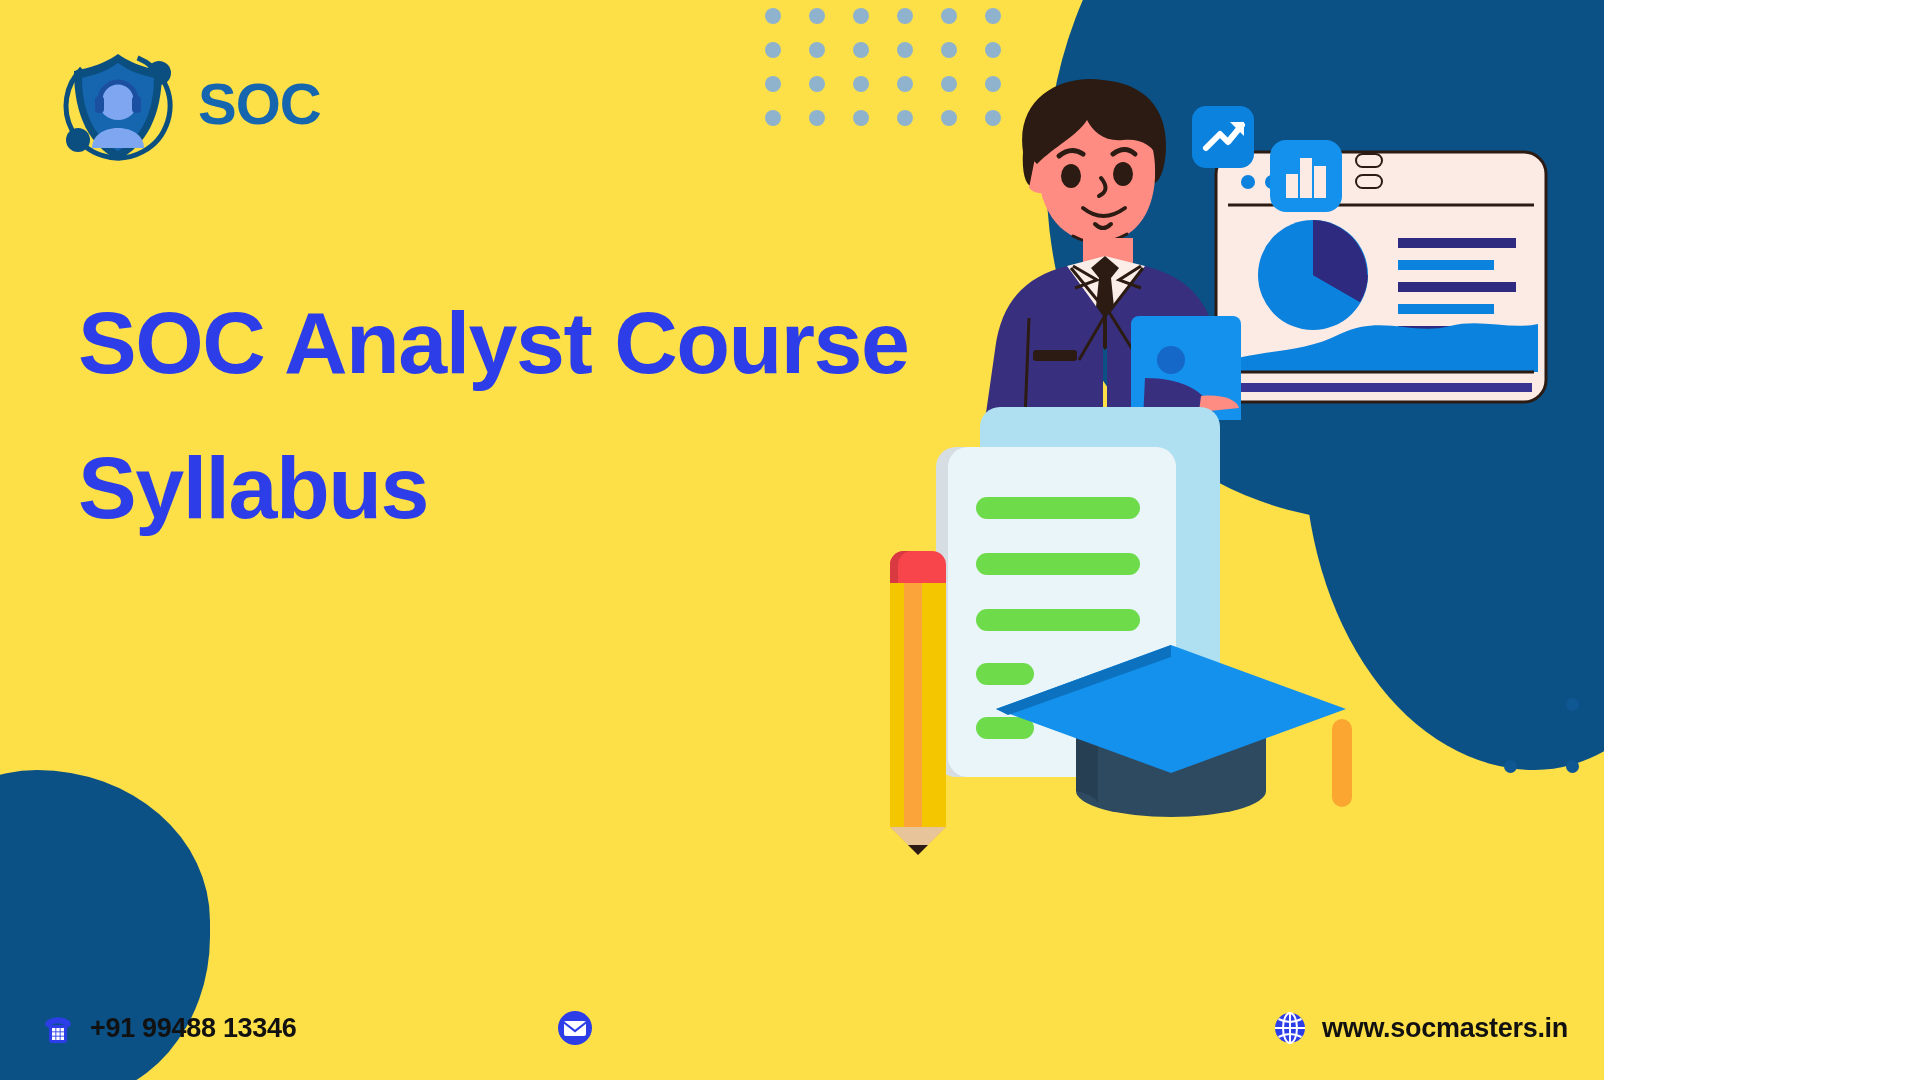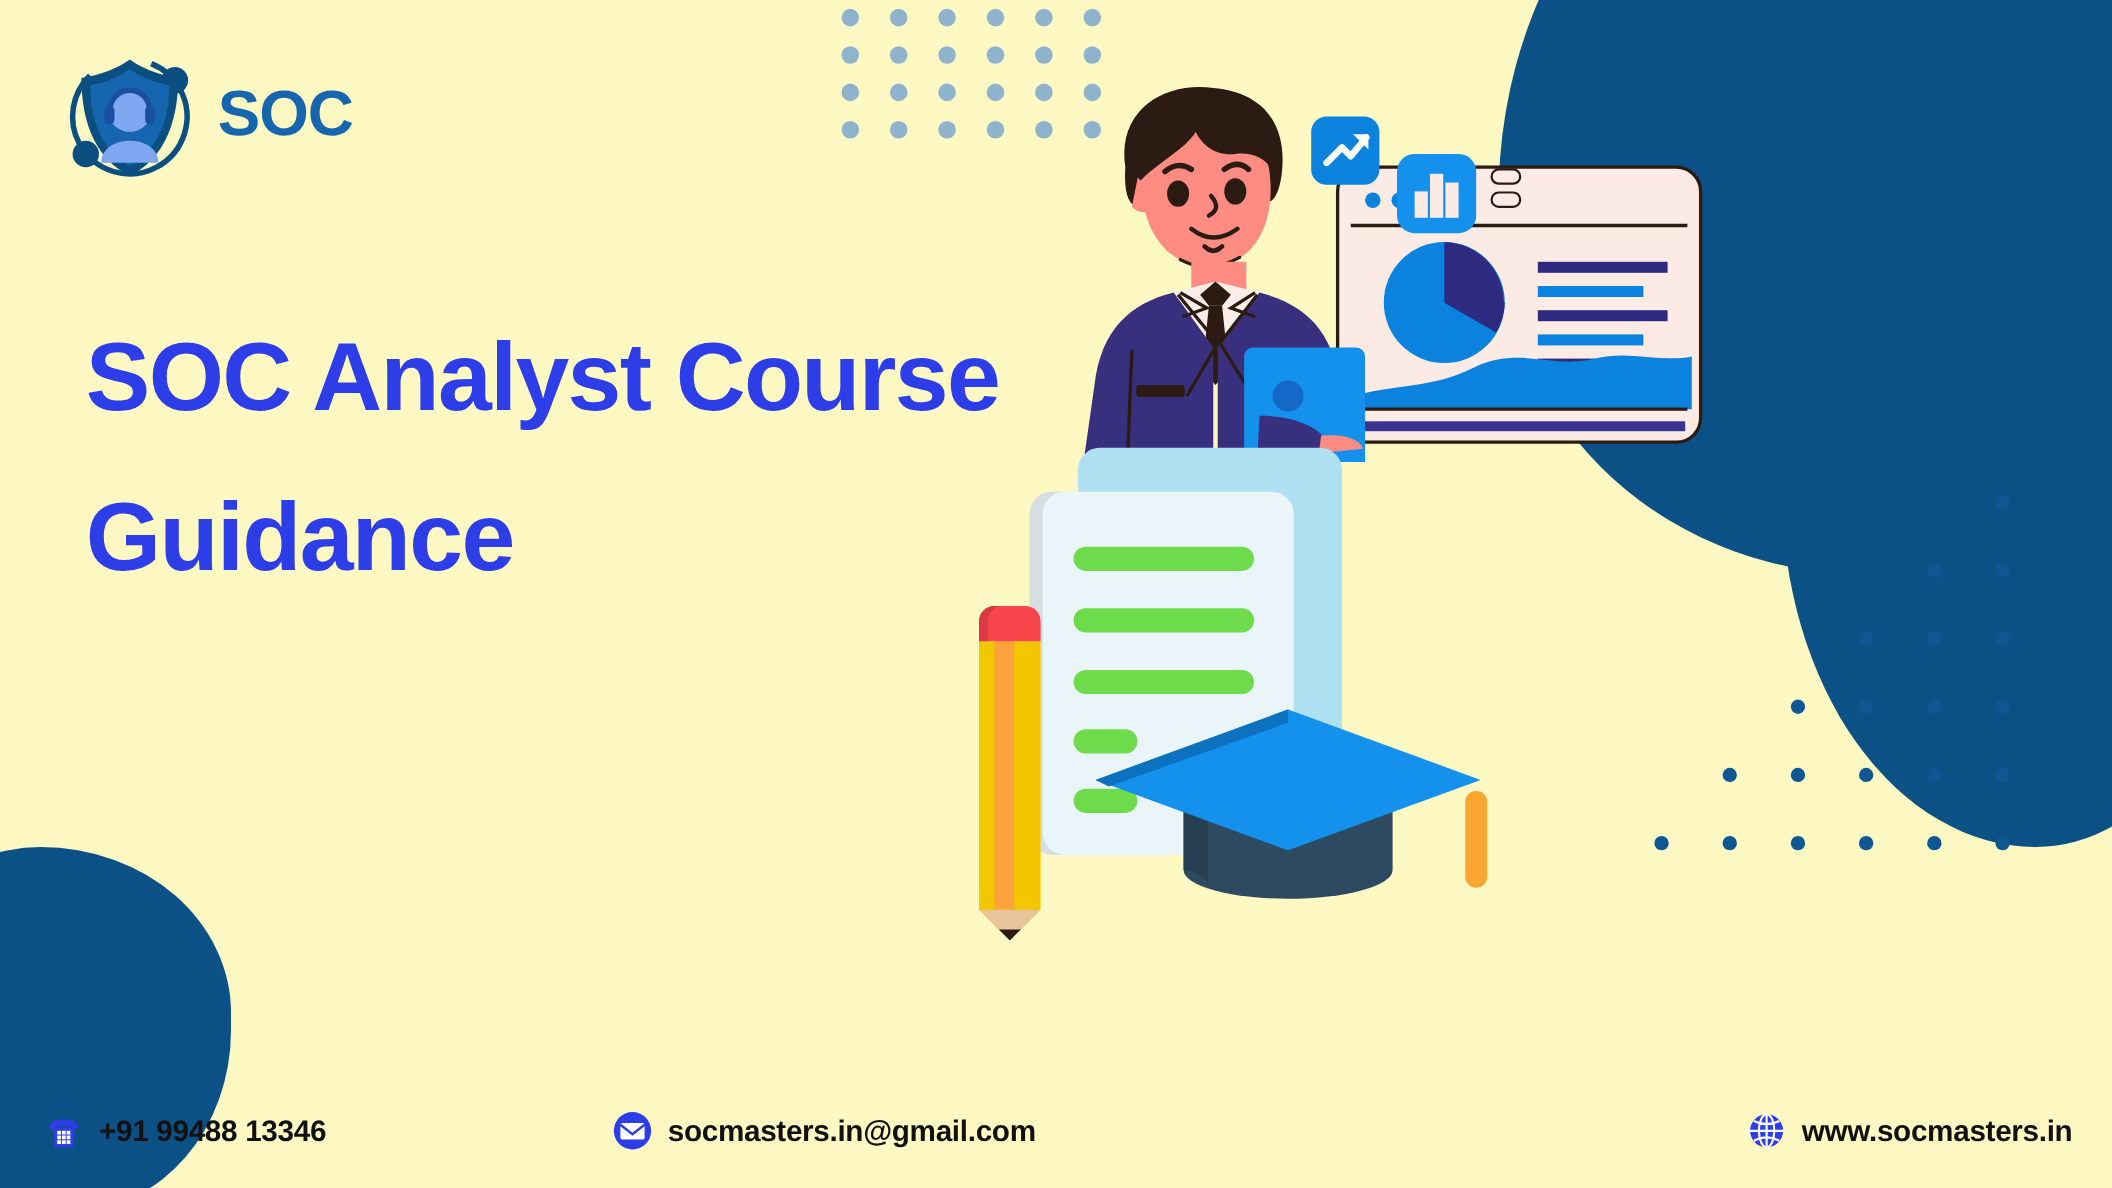--- a/index.html
+++ b/index.html
@@ -5,23 +5,23 @@
   html, body {
     margin: 0;
     padding: 0;
     background: #ffffff;
   }
   body {
     font-family: "Liberation Sans", sans-serif;
   }
   .stage {
     position: relative;
-    width: 1920px;
+    width: 1604px;
     height: 1080px;
-    background: #fef9c3;
+    background: #fde047;
     overflow: hidden;
   }
 
   
   .blob-topright {
     position: absolute;
     top: -260px;
     right: -330px;
     width: 900px;
     height: 760px;
@@ -237,21 +237,21 @@
       <rect x="80" y="58" width="9" height="17" rx="4" fill="#1B4FA0"></rect>
       <path d="M66 90 c -16 0 -26 9 -26 20 l 52 0 c 0 -11 -10 -20 -26 -20 Z" fill="#7FA6F0"></path>
     </svg>
     <div class="logo-words">
       <span class="l1">SOC</span>
     </div>
   </div>
 
   <div class="headline">
     <div class="line">SOC Analyst Course</div>
-    <div class="line">Guidance</div>
+    <div class="line">Syllabus</div>
   </div>
 
   <svg class="illus illus-dash" viewBox="0 0 420 330">
 
     <rect x="66" y="62" width="330" height="250" rx="22" fill="#FCEAE4" stroke="#2B1B12" stroke-width="3"></rect>
     <circle cx="98" cy="92" r="7" fill="#0B82DD"></circle>
     <circle cx="122" cy="92" r="7" fill="#0B82DD"></circle>
     <circle cx="146" cy="92" r="7" fill="#0B82DD"></circle>
     <line x1="78" y1="115" x2="384" y2="115" stroke="#2B1B12" stroke-width="3"></line>
 
@@ -387,21 +387,20 @@
       </svg>
       <span>+91 99488 13346</span>
     </div>
 
     <div class="contact-item contact-mail">
       <svg class="c-icon" viewBox="0 0 36 36">
         <circle cx="18" cy="18" r="17" fill="#2D3EE8"></circle>
         <rect x="7" y="11" width="22" height="15" rx="2" fill="#FFFFFF"></rect>
         <path d="M7 12.5 L18 21 L29 12.5" stroke="#2D3EE8" stroke-width="2.2" fill="none"></path>
       </svg>
-      <span>socmasters.in@gmail.com</span>
     </div>
 
     <div class="contact-item contact-web">
       <svg class="c-icon" viewBox="0 0 36 36">
         <circle cx="18" cy="18" r="15" fill="#2D3EE8"></circle>
         <g stroke="#FFFFFF" stroke-width="2" fill="none">
           <ellipse cx="18" cy="18" rx="7" ry="15"></ellipse>
           <line x1="3" y1="18" x2="33" y2="18"></line>
           <line x1="18" y1="3" x2="18" y2="33"></line>
           <path d="M6.5 9 q11.5 6 23 0"></path>

